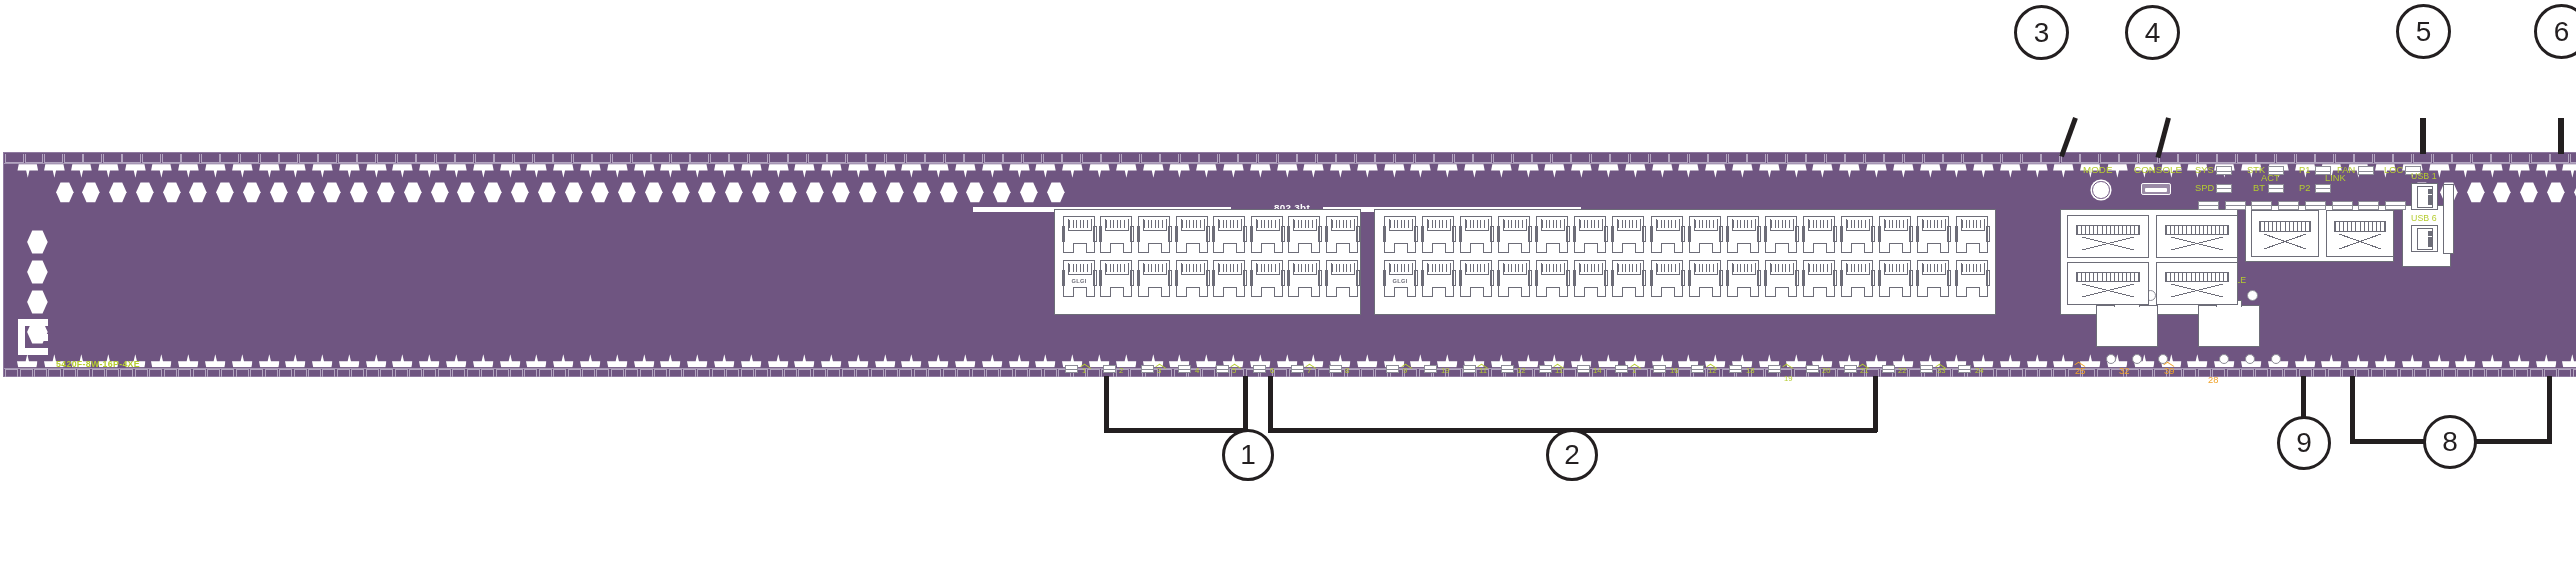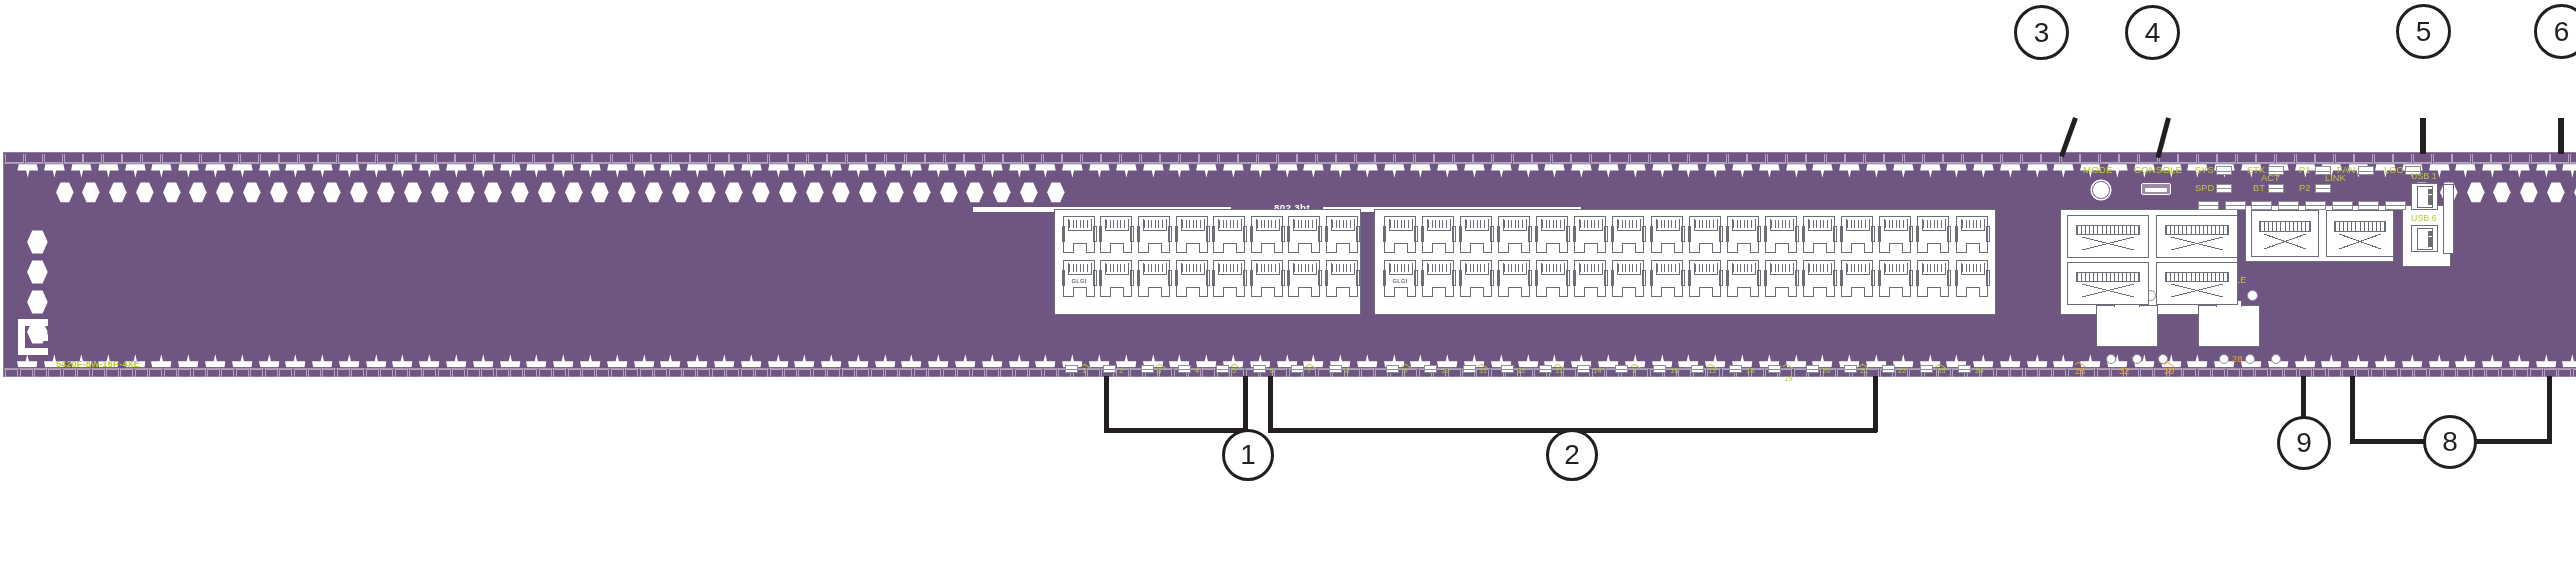--- a/index.html
+++ b/index.html
@@ -1130,21 +1130,21 @@
       <div class="pnum" style="left: 1933px; top: 213px;">33</div>
       <div class="pled" style="left: 1954px; top: 212px;"></div>
       <div class="pnum" style="left: 1971px; top: 213px;">24</div>
     </div>
   <div id="numbers-sfp">
       <div class="chev orange" style="left: 2072px; top: 210px;"></div>
       <div class="pnum orange" style="left: 2071px; top: 213px;">25</div>
       <div class="pnum orange" style="left: 2115px; top: 213px;">32</div>
       <div class="chev orange" style="left: 2161px; top: 210px;"></div>
       <div class="pnum orange" style="left: 2160px; top: 213px;">39</div>
-      <div class="pnum orange" style="left: 2204px; top: 201px; margin-left: 24px;">28</div>
+      <div class="pnum orange" style="left: 2204px; top: 222px;">28</div>
     </div>
 </div>
 
 <div class="lead" style="left:1104px; top:376px; width:4.6px; height:56px;"></div>
 <div class="lead" style="left:1104px; top:428px; width:142px; height:4.6px;"></div>
 <div class="lead" style="left:1243px; top:376px; width:4.6px; height:56px;"></div>
 <div class="callout" style="left:1222px; top:429px; width:52px; height:52px;">
     <span>1</span>
   </div>
 

